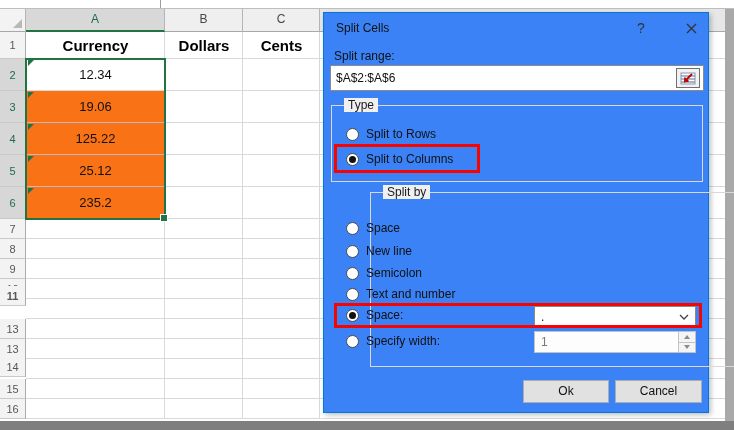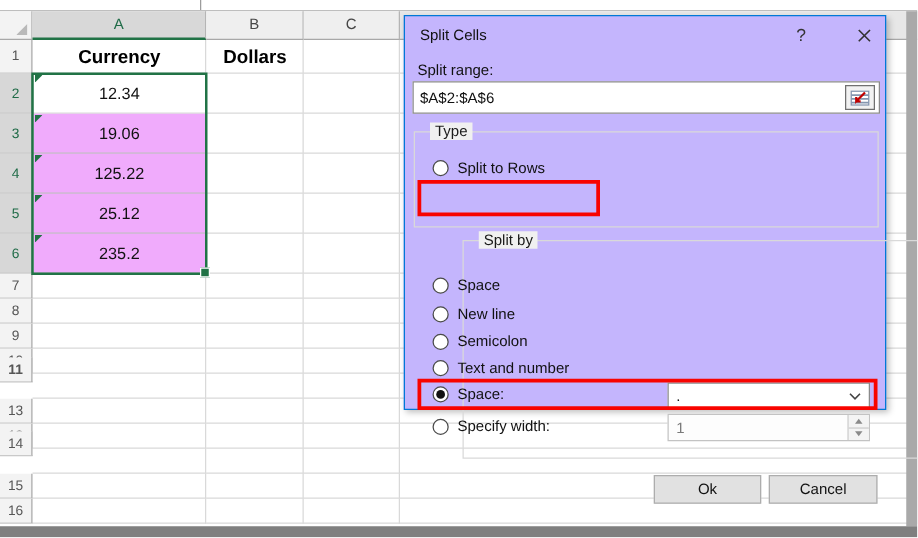--- a/index.html
+++ b/index.html
@@ -30,36 +30,36 @@
 
   .gcell{position:absolute;box-sizing:border-box;background:transparent;
           border-right:1px solid #D9D9D9;border-bottom:1px solid #D9D9D9;}
 
   .hcell{position:absolute;top:32px;height:27px;line-height:27px;z-index:2;
           font-weight:bold;font-size:15px;color:#000;text-align:center;}
 
   .vcell{position:absolute;left:27px;width:137px;z-index:2;background:#FFFFFF;
           box-sizing:border-box;border-bottom:1px solid #D9D9D9;
           font-size:13px;color:#111;text-align:center;}
-  .vcell.fill{background:#f0abfc;border-bottom:1px solid #BDBDBD;}
+  .vcell.fill{background:#f97316;border-bottom:1px solid #BDBDBD;}
   .vcell .tri{position:absolute;top:1px;left:1px;width:6px;height:6px;background:#217346;
           clip-path:polygon(0 0,100% 0,0 100%);}
   .vcell .val{display:block;line-height:31px;}
 
   .sel-border{position:absolute;left:25px;top:58px;width:141px;height:162px;z-index:3;
           border:2px solid #217346;box-sizing:border-box;pointer-events:none;}
   .sel-handle{position:absolute;right:-4px;bottom:-4px;width:6px;height:6px;
           background:#217346;border:1px solid #FFFFFF;}
 
   .right-strip{position:absolute;left:725px;top:9px;width:9px;height:412px;background:#A9A9A9;z-index:4;}
   .bottom-bar{position:absolute;left:0;top:421px;width:734px;height:9px;background:#7F7F7F;z-index:5;}
 
   
-  #dialog{position:absolute;left:323px;top:12px;width:386px;height:316px;z-index:10;
-          background:#c4b5fd;border:1px solid #0078D7;box-sizing:border-box;
+  #dialog{position:absolute;left:323px;top:12px;width:386px;height:401px;z-index:10;
+          background:#3b82f6;border:1px solid #0078D7;box-sizing:border-box;
           box-shadow:2px 2px 5px rgba(0,0,0,.25);font-size:12px;color:#111;}
   .dlg-title{position:absolute;left:12px;top:8px;font-size:12px;color:#111;}
   .help-btn{position:absolute;left:306px;top:6px;width:22px;height:18px;text-align:center;
           font-size:14px;color:#333;line-height:18px;cursor:default;}
   .close-btn{position:absolute;left:354px;top:5px;width:26px;height:20px;display:flex;
           align-items:center;justify-content:center;}
 
   .sr-label{position:absolute;left:10px;top:36px;}
   .range-input{position:absolute;left:6px;top:52px;width:374px;height:26px;box-sizing:border-box;
           border:1px solid #8A8A8A;background:#fff;font-family:"Liberation Sans",sans-serif;
@@ -180,21 +180,21 @@
       <div class="row-header" style="top: 319px; height: 20px;">13</div>
       <div class="gcell" style="left: 26px; top: 339px; width: 139px; height: 20px;"></div>
       <div class="gcell" style="left: 165px; top: 339px; width: 78px; height: 20px;"></div>
       <div class="gcell" style="left: 243px; top: 339px; width: 77px; height: 20px;"></div>
       <div class="gcell" style="left: 320px; top: 339px; width: 414px; height: 20px;"></div>
       <div class="row-header" style="top: 339px; height: 20px;">13</div>
       <div class="gcell" style="left: 26px; top: 359px; width: 139px; height: 20px;"></div>
       <div class="gcell" style="left: 165px; top: 359px; width: 78px; height: 20px;"></div>
       <div class="gcell" style="left: 243px; top: 359px; width: 77px; height: 20px;"></div>
       <div class="gcell" style="left: 320px; top: 359px; width: 414px; height: 20px;"></div>
-      <div class="row-header" style="top: 345px; height: 20px;">14</div>
+      <div class="row-header" style="top: 357px; height: 20px;">14</div>
       <div class="gcell" style="left: 26px; top: 379px; width: 139px; height: 20px;"></div>
       <div class="gcell" style="left: 165px; top: 379px; width: 78px; height: 20px;"></div>
       <div class="gcell" style="left: 243px; top: 379px; width: 77px; height: 20px;"></div>
       <div class="gcell" style="left: 320px; top: 379px; width: 414px; height: 20px;"></div>
       <div class="row-header" style="top: 379px; height: 20px;">15</div>
       <div class="gcell" style="left: 26px; top: 399px; width: 139px; height: 20px;"></div>
       <div class="gcell" style="left: 165px; top: 399px; width: 78px; height: 20px;"></div>
       <div class="gcell" style="left: 243px; top: 399px; width: 77px; height: 20px;"></div>
       <div class="gcell" style="left: 320px; top: 399px; width: 414px; height: 20px;"></div>
       <div class="row-header" style="top: 399px; height: 20px;">16</div>
@@ -215,20 +215,21 @@
         <span class="val">25.12</span>
       </div>
       <div class="vcell fill" style="top: 187px; height: 32px;">
         <span class="tri"></span>
         <span class="val">235.2</span>
       </div>
     </div>
 
   <div class="hcell" style="left:165px;width:78px;">Dollars</div>
   <div class="hcell" style="left:26px;width:139px;">Currency</div>
+  <div class="hcell" style="left:243px;width:77px;">Cents</div>
 
   <div class="sel-border">
     <div class="sel-handle"></div>
   </div>
 
   <div class="right-strip"></div>
   <div class="bottom-bar"></div>
 
   <div id="dialog">
     <div class="dlg-title">Split Cells</div>
@@ -251,20 +252,24 @@
       </svg>
     </div>
 
     <div class="group-box" id="type-group">
       <span class="group-label">Type</span>
     </div>
     <div class="radio-row" style="top:111px;">
       <span class="radio"></span>
       <span>Split to Rows</span>
     </div>
+    <div class="radio-row" style="top:136px;">
+      <span class="radio on"></span>
+      <span>Split to Columns</span>
+    </div>
     <div class="red-box" id="redbox-type"></div>
 
     <div class="group-box" id="splitby-group">
       <span class="group-label">Split by</span>
     </div>
     <div class="radio-row" style="top:205px;">
       <span class="radio"></span>
       <span>Space</span>
     </div>
     <div class="radio-row" style="top:250px;">

